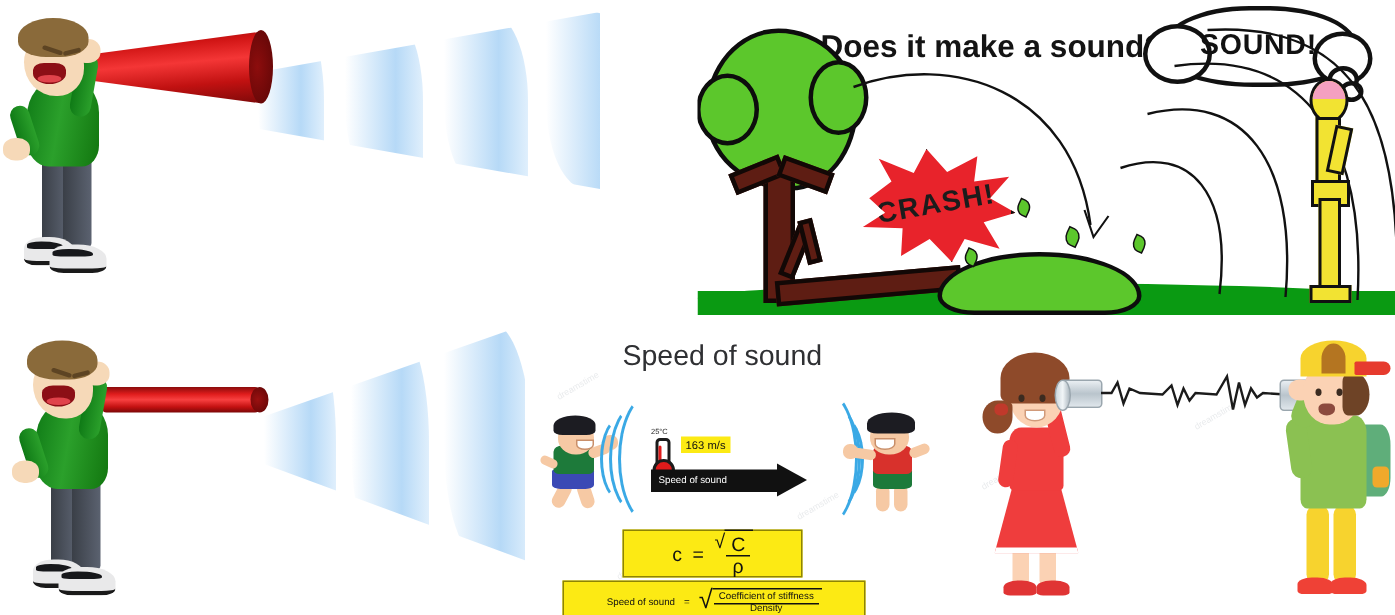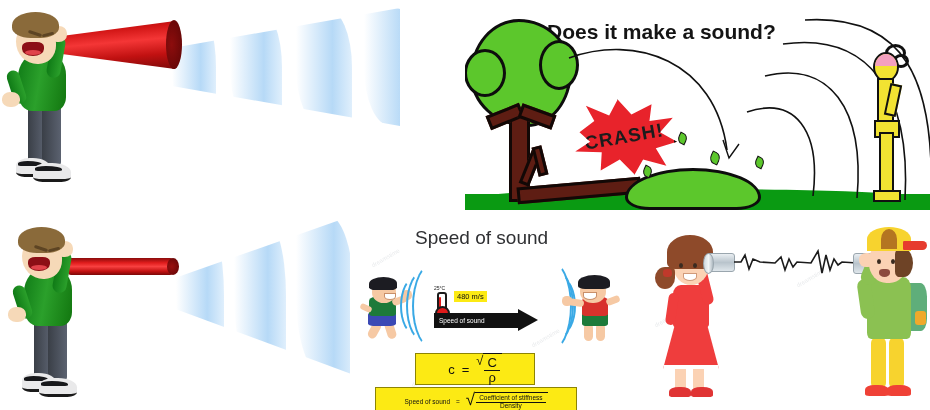--- a/index.html
+++ b/index.html
@@ -182,20 +182,23 @@
       <div class="m-mouth" style="left:20px;top:34px;width:22px;height:14px;"></div>
     </div>
   </div>
 
   <div class="panel" id="panel-tree-falls">
 
     <div class="ground"></div>
 
     <div class="question" style="left:82px;top:20px;">Does it make a sound?</div>
 
+    <div class="bubble" style="left:308px;top:4px;width:126px;height:48px;">
+      <div class="bubble-txt">SOUND!</div>
+    </div>
     <div class="puff" style="left:420px;top:44px;width:15px;height:12px;"></div>
     <div class="puff" style="left:428px;top:54px;width:10px;height:8px;"></div>
 
     <div class="tree-crown" style="left:5px;top:19px;width:96px;height:102px;"></div>
     <div class="tree-trunk" style="left:44px;top:110px;width:15px;height:86px;"></div>
     <div class="tree-trunk" style="left:22px;top:109px;width:30px;height:9px;transform:rotate(-22deg);"></div>
     <div class="tree-trunk" style="left:54px;top:109px;width:30px;height:9px;transform:rotate(20deg);"></div>
 
     <div class="tree-trunk" style="left:52px;top:182px;width:118px;height:11px;transform:rotate(-5deg);"></div>
     <div class="tree-trunk" style="left:60px;top:150px;width:5px;height:30px;transform:rotate(22deg);"></div>
@@ -291,21 +294,21 @@
     <div class="arc right" style="left:56px;top:54px;width:34px;height:70px;"></div>
     <div class="arc right" style="left:62px;top:46px;width:42px;height:86px;"></div>
 
     <div class="thermo" style="left:83px;top:71px;width:14px;height:33px;">
       <div class="th-temp" style="left:1px;top:-1px;">25°C</div>
       <div class="th-stem" style="left:4px;top:6px;width:6px;height:18px;"></div>
       <div class="th-fluid" style="left:6px;top:11px;width:2px;height:14px;"></div>
       <div class="th-bulb" style="left:2px;top:20px;width:11px;height:11px;"></div>
     </div>
 
-    <div class="speed-chip" style="left:104px;top:76px;">480 m/s</div>
+    <div class="speed-chip" style="left:104px;top:76px;">163 m/s</div>
 
     <div class="arrow" style="left:84px;top:98px;width:86px;height:15px;"></div>
     <div class="arrow-head" style="left:168px;top:94px;"></div>
     <div class="arrow-label" style="left:89px;top:102px;">Speed of sound</div>
 
     <div class="arc left" style="left:196px;top:62px;width:26px;height:54px;"></div>
     <div class="arc left" style="left:186px;top:54px;width:34px;height:70px;"></div>
     <div class="arc left" style="left:176px;top:44px;width:42px;height:90px;"></div>
 
     <div class="kid" style="left:212px;top:60px;width:58px;height:66px;">

